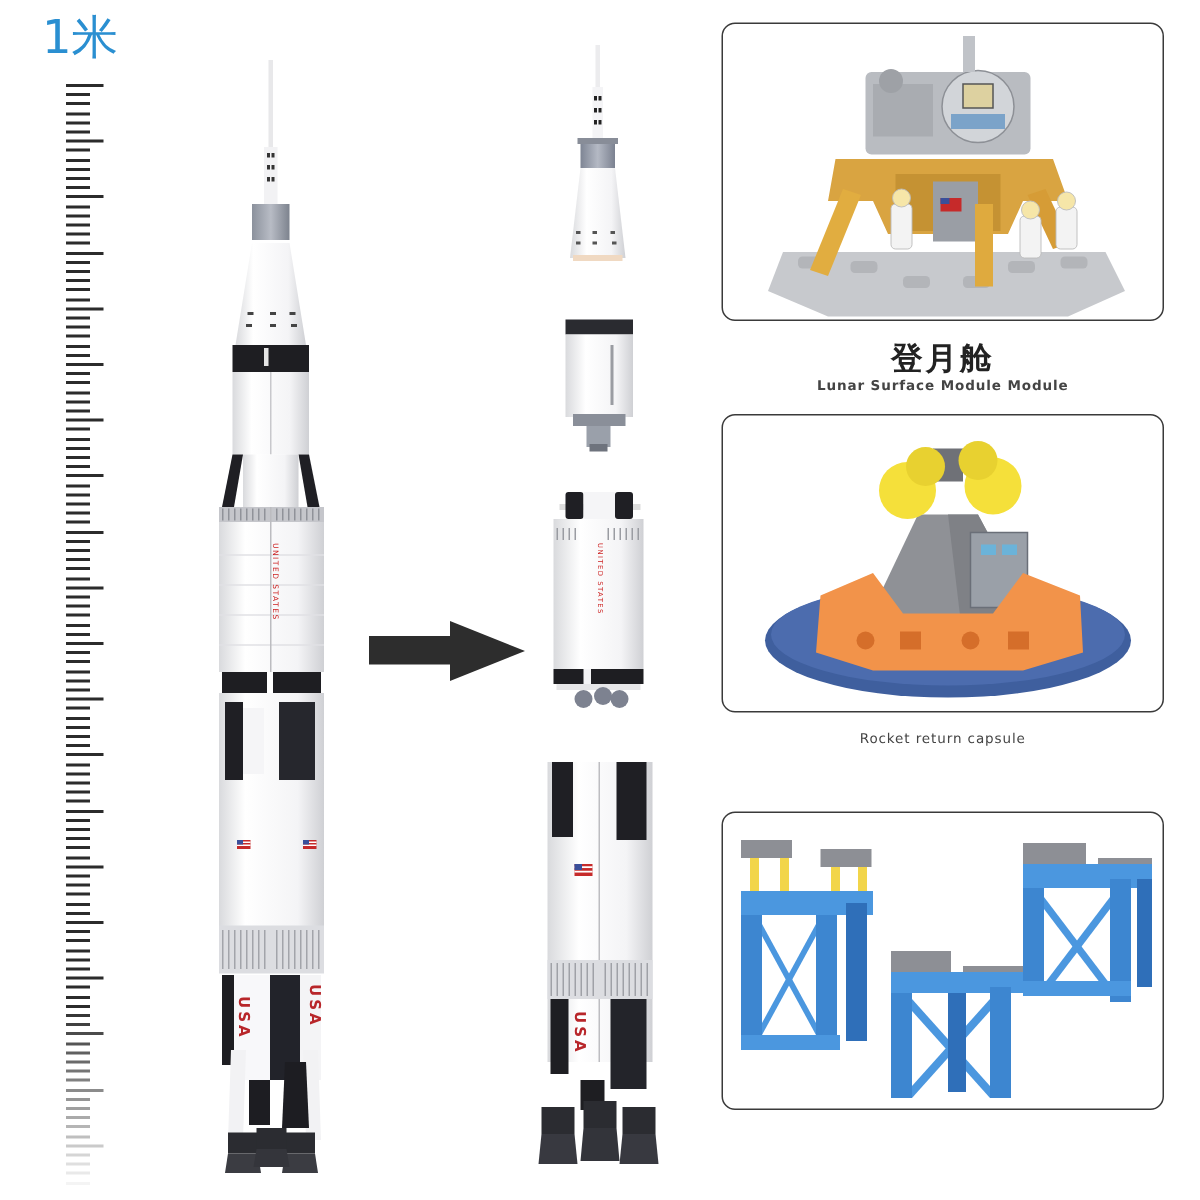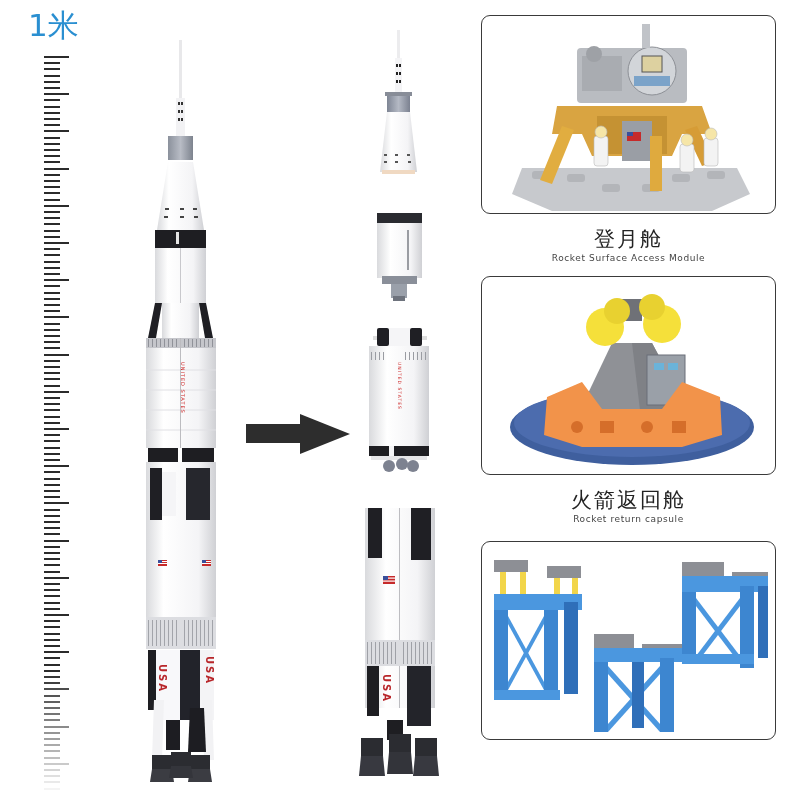--- a/index.html
+++ b/index.html
@@ -469,23 +469,23 @@
     <g fill="#f3f3f3" stroke="#bbb" stroke-width="0.6">
       <rect x="112" y="120" width="14" height="30" rx="3"></rect>
         <circle cx="119" cy="116" r="6" fill="#f6e6a8"></circle>
       <rect x="198" y="128" width="14" height="28" rx="3"></rect>
         <circle cx="205" cy="124" r="6" fill="#f6e6a8"></circle>
       <rect x="222" y="122" width="14" height="28" rx="3"></rect>
         <circle cx="229" cy="118" r="6" fill="#f6e6a8"></circle>
     </g>
   </svg>
 </div>
-<div class="abs caption" style="top:226px;">
+<div class="abs caption" style="top:226px;font-weight:bold;">
   <div class="zh">登月舱</div>
-  <div class="en">Rocket Surface Access Module</div>
+  <div class="en">Lunar Surface Module Module</div>
 </div>
 
 <div class="abs panel" style="top:276px;">
   <svg width="295" height="199" viewBox="0 0 295 199">
     <ellipse cx="150" cy="150" rx="122" ry="38" fill="#3f5f9e"></ellipse>
     <ellipse cx="150" cy="146" rx="118" ry="34" fill="#4c6cae"></ellipse>
 
     <path d="M130 66 L170 66 L215 150 L90 150 Z" fill="#8f9196"></path>
     <path d="M150 66 L170 66 L215 150 L160 150 Z" fill="#7f8186"></path>
     <rect x="165" y="78" width="38" height="50" fill="#9aa0a8" stroke="#6a6f78" stroke-width="1"></rect>
@@ -501,21 +501,20 @@
       </g>
 
     <rect x="140" y="22" width="20" height="22" fill="#6f7177"></rect>
     <circle cx="123" cy="50" r="19" fill="#f5e03a"></circle>
       <circle cx="180" cy="47" r="19" fill="#f5e03a"></circle>
     <circle cx="135" cy="34" r="13" fill="#e8d130"></circle>
       <circle cx="170" cy="30" r="13" fill="#e8d130"></circle>
   </svg>
 </div>
 <div class="abs caption" style="top:487px;">
-  <div class="zh">火箭返回舱</div>
   <div class="en">Rocket return capsule</div>
 </div>
 
 <div class="abs panel" style="top:541px;">
   <svg width="295" height="199" viewBox="0 0 295 199">
 
     <g>
       <rect x="12" y="18" width="34" height="12" fill="#8d8f95"></rect>
         <rect x="65" y="24" width="34" height="12" fill="#8d8f95"></rect>
       <rect x="18" y="30" width="6" height="22" fill="#f2d54a"></rect>

